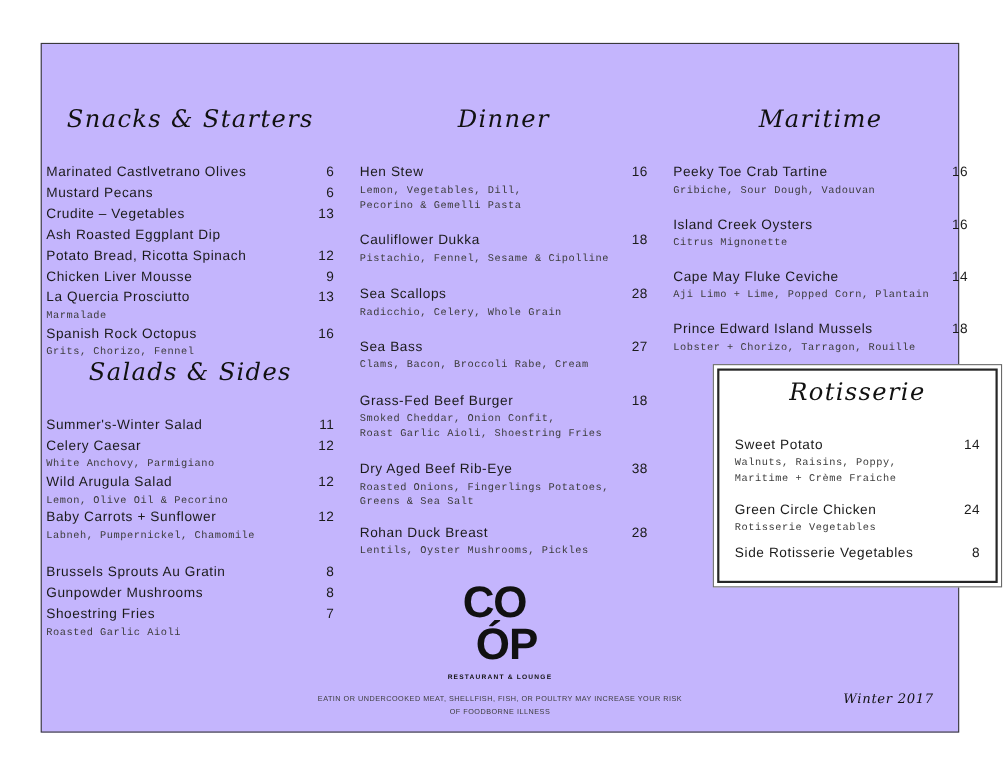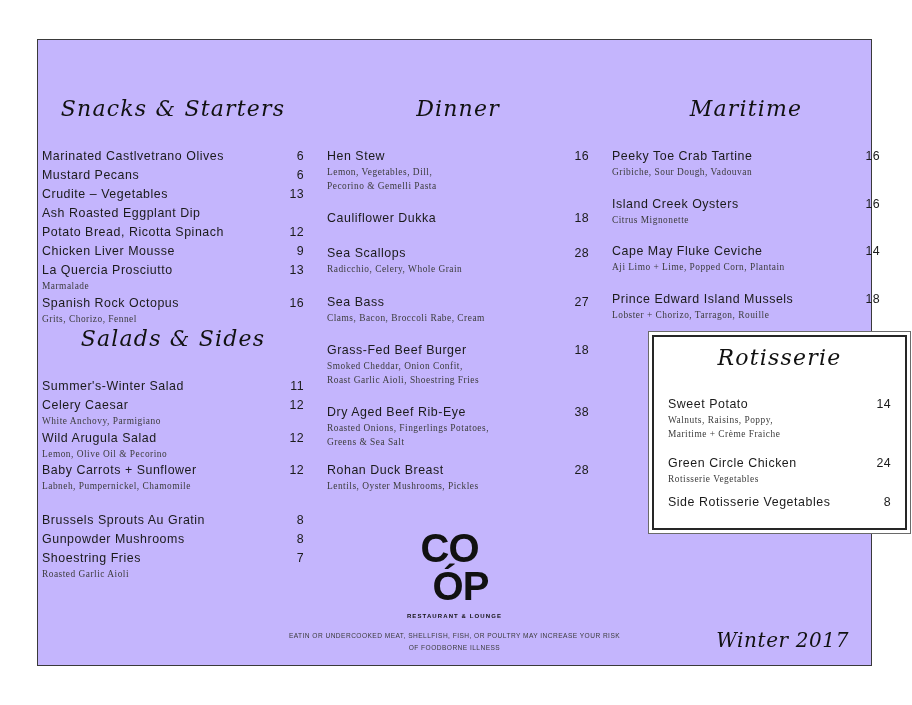--- a/index.html
+++ b/index.html
@@ -73,21 +73,21 @@
     font-family: "Liberation Sans", sans-serif;
     font-size: 12.4px;
     font-weight: 400;
     letter-spacing: 0.4px;
     color: #1b1b1b;
     line-height: 19px;
     padding-left: 10px;
   }
 
   .item-desc {
-    font-family: Liberation Serif, serif;
+    font-family: Liberation Mono, monospace;
     font-size: 9.4px;
     font-weight: 400;
     letter-spacing: 0.5px;
     color: #3c3c3c;
     line-height: 13.5px;
     white-space: pre-line;
   }
 
   
   .rotisserie-box {
@@ -150,21 +150,21 @@
     line-height: 12px;
     color: #3b3b3b;
   }
 
   .season {
     position: absolute;
     right: 22px;
     top: 588px;
     font-family: "DejaVu Serif", serif;
     font-style: italic;
-    font-size: 20px;
+    font-size: 12px;
     letter-spacing: 0.6px;
     color: #111;
   }
 </style>
 </head>
 <body>
 
 <div class="menu-frame">
 
   <div class="col col-left">
@@ -291,20 +291,21 @@
               <span class="item-price">16</span>
             </div>
             <div class="item-desc">Lemon, Vegetables, Dill,
 Pecorino &amp; Gemelli Pasta</div>
           </div>
           <div class="item" style="margin-top: 16px;">
             <div class="item-row">
               <span class="item-name">Cauliflower Dukka</span>
               <span class="item-price">18</span>
             </div>
+            <div class="item-desc">Pistachio, Fennel, Sesame &amp; Cipolline</div>
           </div>
           <div class="item" style="margin-top: 16px;">
             <div class="item-row">
               <span class="item-name">Sea Scallops</span>
               <span class="item-price">28</span>
             </div>
             <div class="item-desc">Radicchio, Celery, Whole Grain</div>
           </div>
           <div class="item" style="margin-top: 16px;">
             <div class="item-row">

